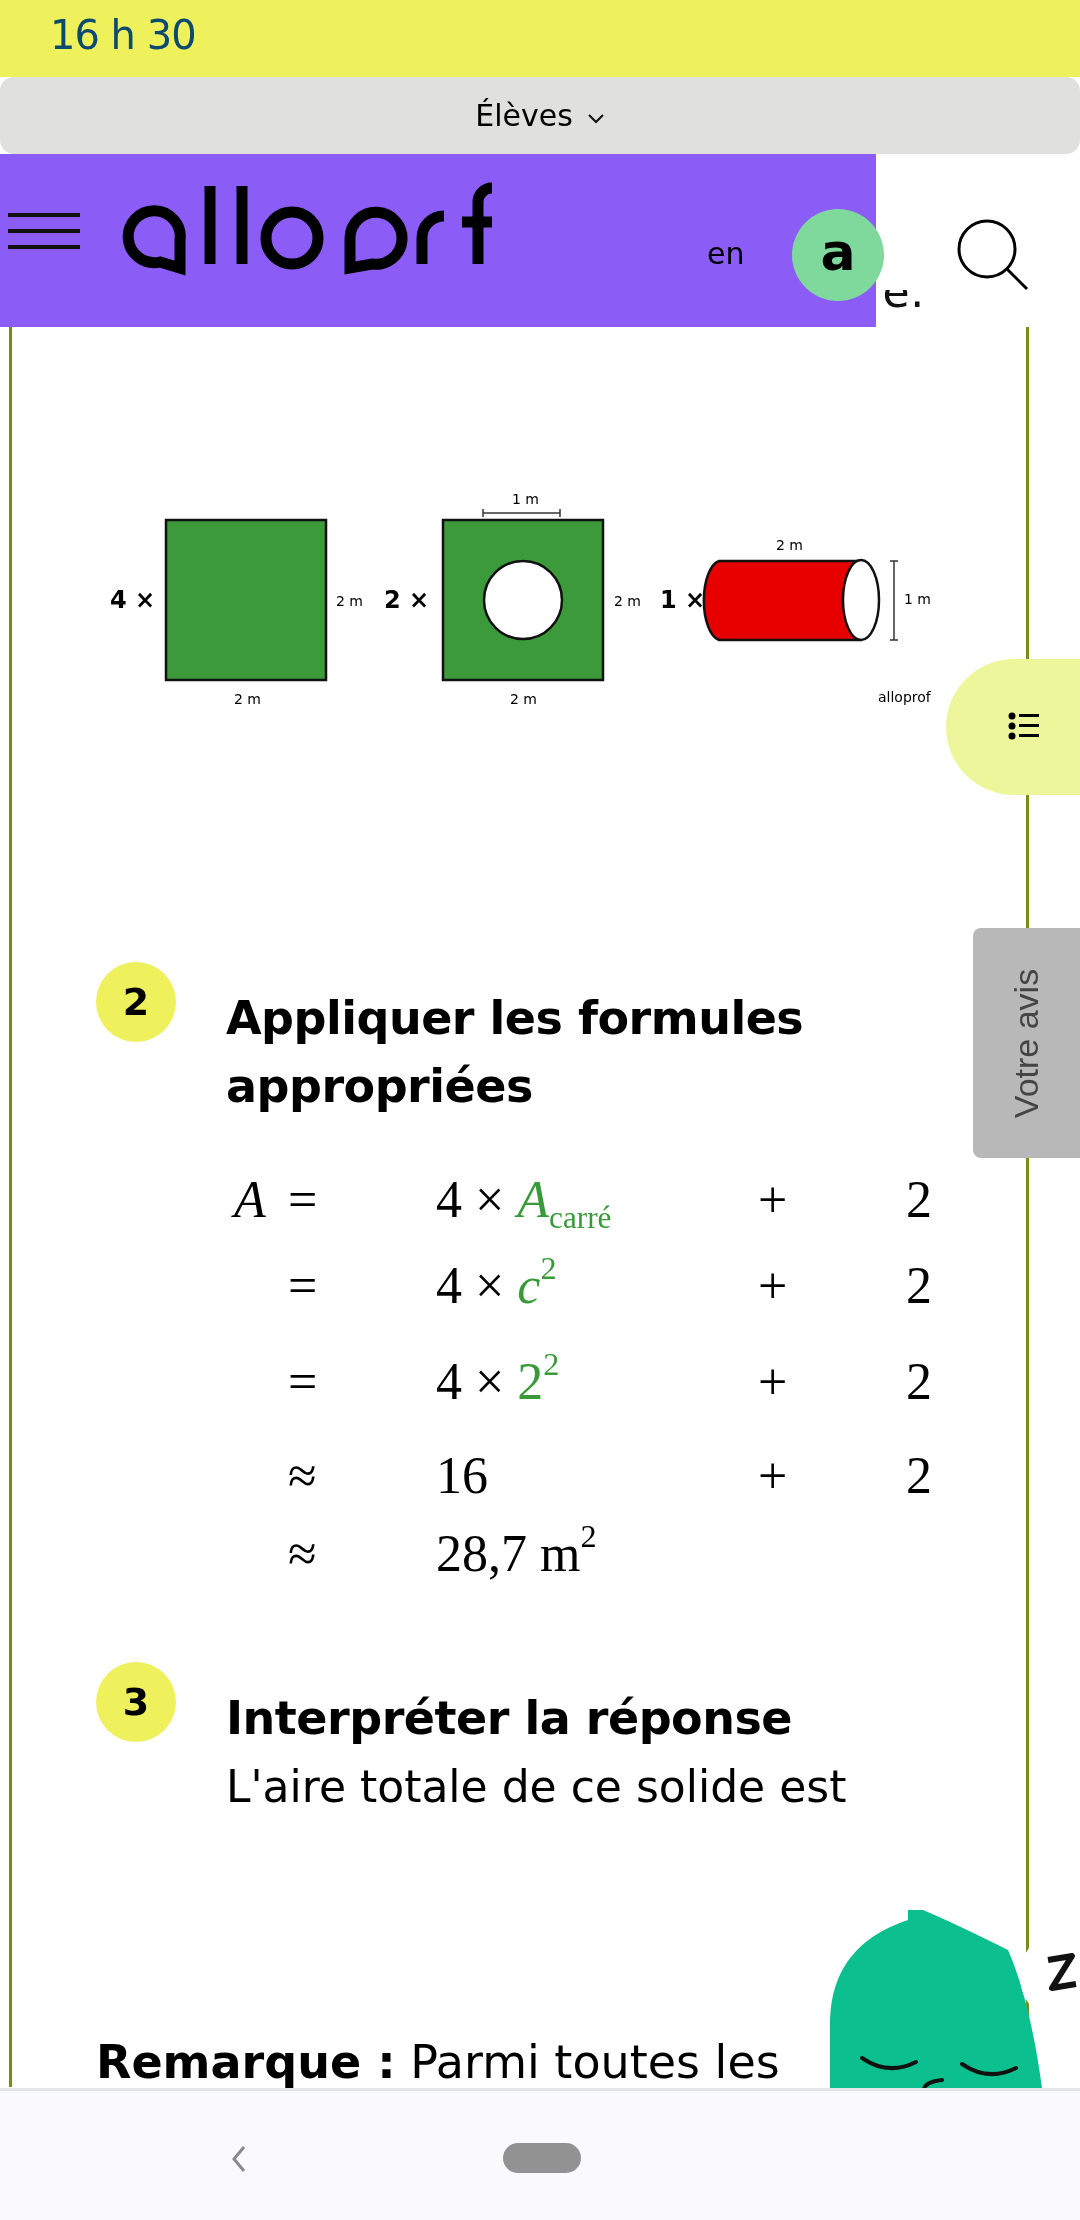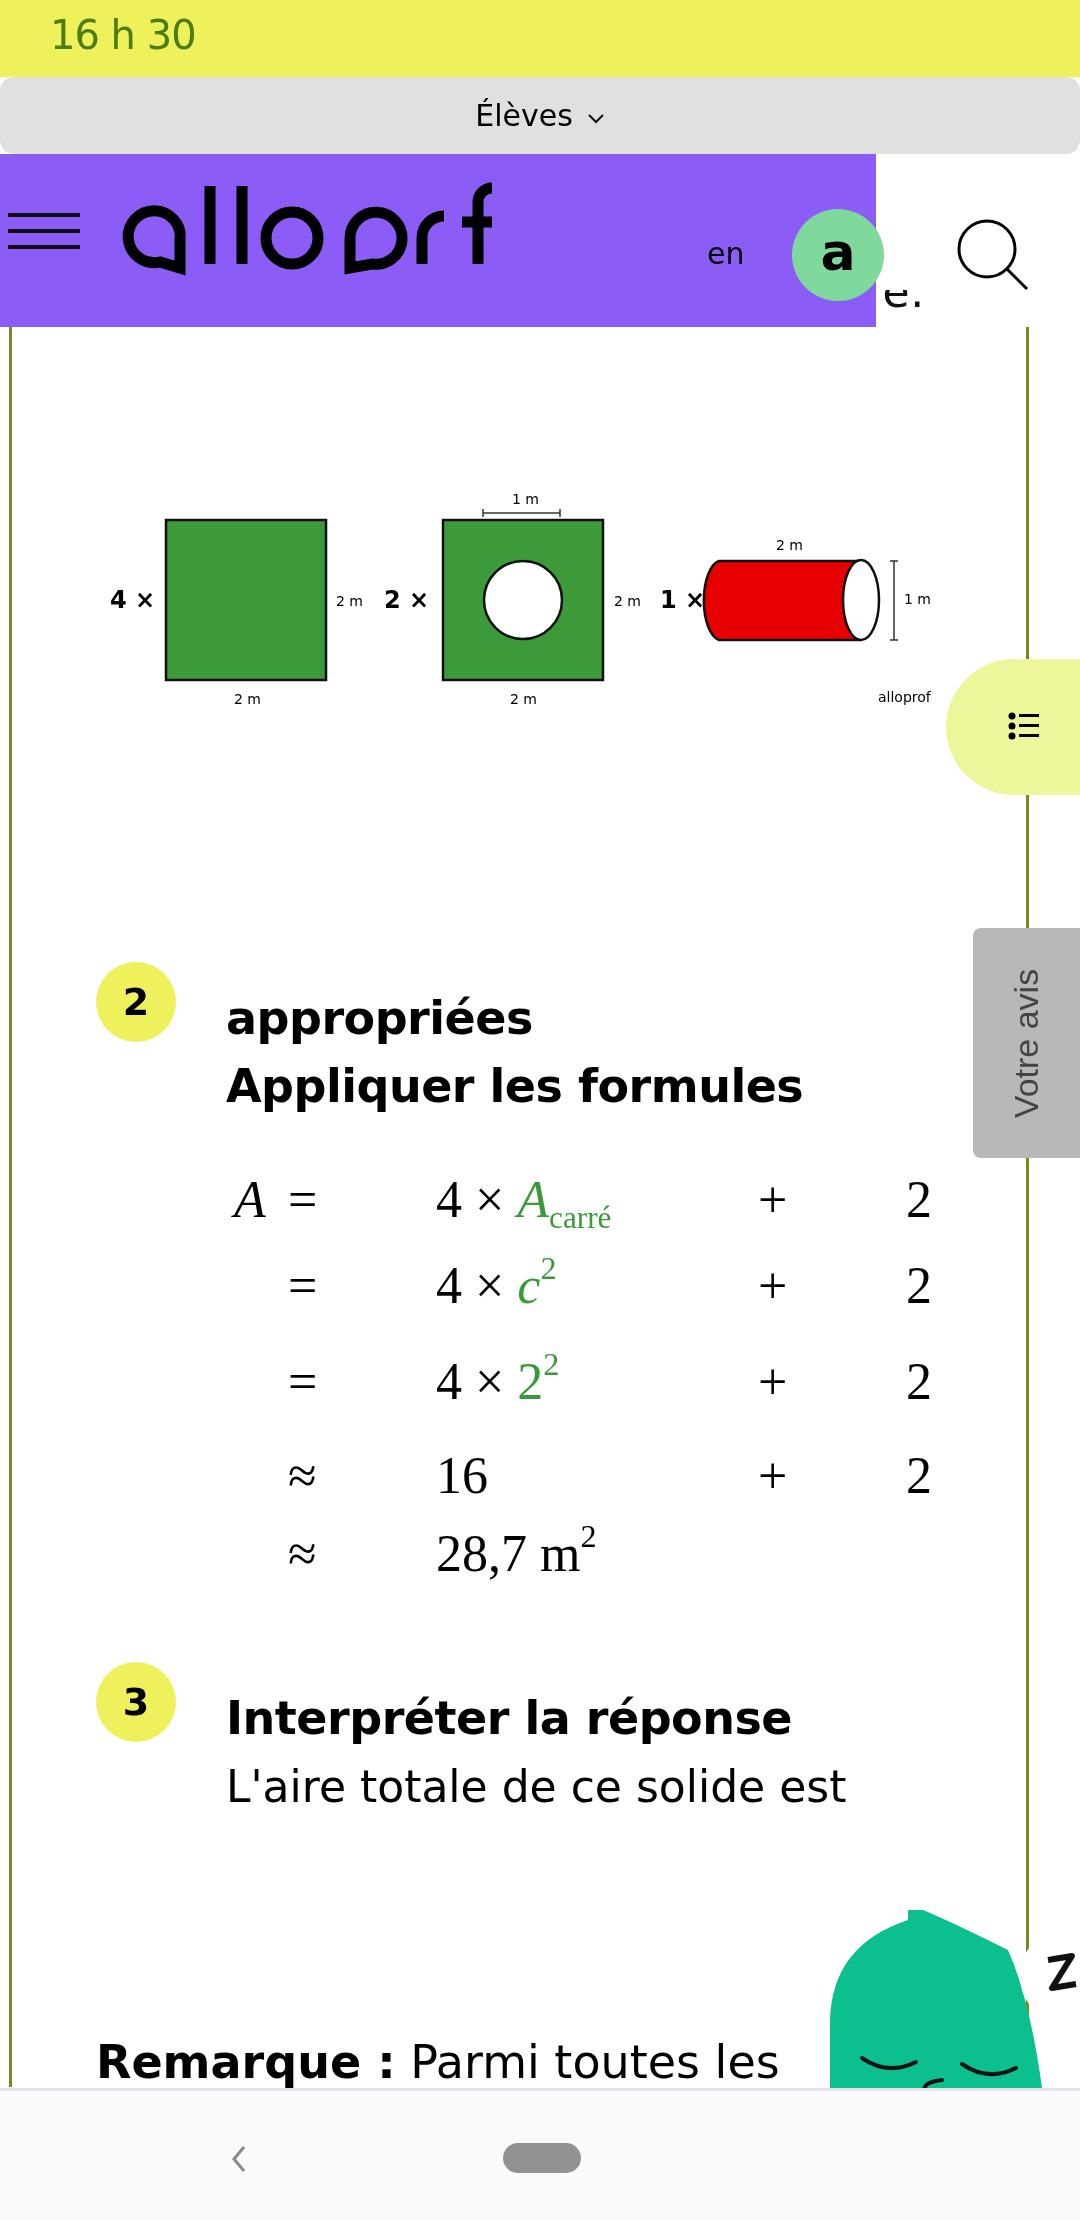--- a/index.html
+++ b/index.html
@@ -1,20 +1,20 @@
 <!DOCTYPE html>
 <html><head>
 <meta charset="utf-8">
 <style>
   * { box-sizing: border-box; margin: 0; padding: 0; }
   html, body { width: 1080px; height: 2220px; overflow: hidden; background: #ffffff; }
   body { position: relative; font-family: "Liberation Sans", "DejaVu Sans", sans-serif; color: #000; }
 
   
-  .status-bar { position: absolute; left: 0; top: 0; width: 1080px; height: 77px; background: #eef05c; color: #4d7c0f; }
+  .status-bar { position: absolute; left: 0; top: 0; width: 1080px; height: 77px; background: #eef05c; color: #0c4a6e; }
   .status-time { position: absolute; left: 50px; top: 12px; font-size: 40px; font-family: "DejaVu Sans", sans-serif; letter-spacing: -1px; }
   .status-icons { position: absolute; right: 80px; top: 12px; display: flex; align-items: center; gap: 10px; }
   .status-icons svg { display: block; }
   .status-battery-text { font-size: 40px; font-family: "DejaVu Sans", sans-serif; letter-spacing: -1px; }
 
   
   .section-bar { position: absolute; left: 0; top: 77px; width: 1080px; height: 77px; background: #e0e1de; display: flex; align-items: center; justify-content: center; gap: 14px; border-radius: 14px; }
   .section-label { font-size: 30px; font-family: "DejaVu Sans", sans-serif; }
   .chev { width: 18px; height: 18px; margin-top: 6px; }
 
@@ -140,22 +140,22 @@
     <line x1="790" y1="71" x2="798" y2="71" stroke="#333" stroke-width="1.5"></line>
     <line x1="790" y1="150" x2="798" y2="150" stroke="#333" stroke-width="1.5"></line>
     <text x="676" y="60" font-size="14">2 m</text>
     <text x="804" y="114" font-size="14">1 m</text>
     <text x="778" y="212" font-size="14">alloprof</text>
   </g>
 </svg>
 
 <div class="step-badge" style="left:96px; top:962px;">2</div>
 <div class="step-title" style="left:226px; top:984px;">
+  <div>Appliquer les formules</div>
   <div>appropriées</div>
-  <div>Appliquer les formules</div>
 </div>
 
 <div>
   <div class="eq-row" style="top:1170px; left:0; width:1080px;">
     <span class="eq-col ital" style="left:234px">A</span>
     <span class="eq-col" style="left:288px">=</span>
     <span class="eq-col" style="left:436px"><span>4 ×</span> <span class="green ital">A</span><sub class="green">carré</sub></span>
     <span class="eq-col" style="left:758px">+</span>
     <span class="eq-col" style="left:906px">2</span>
   </div>

